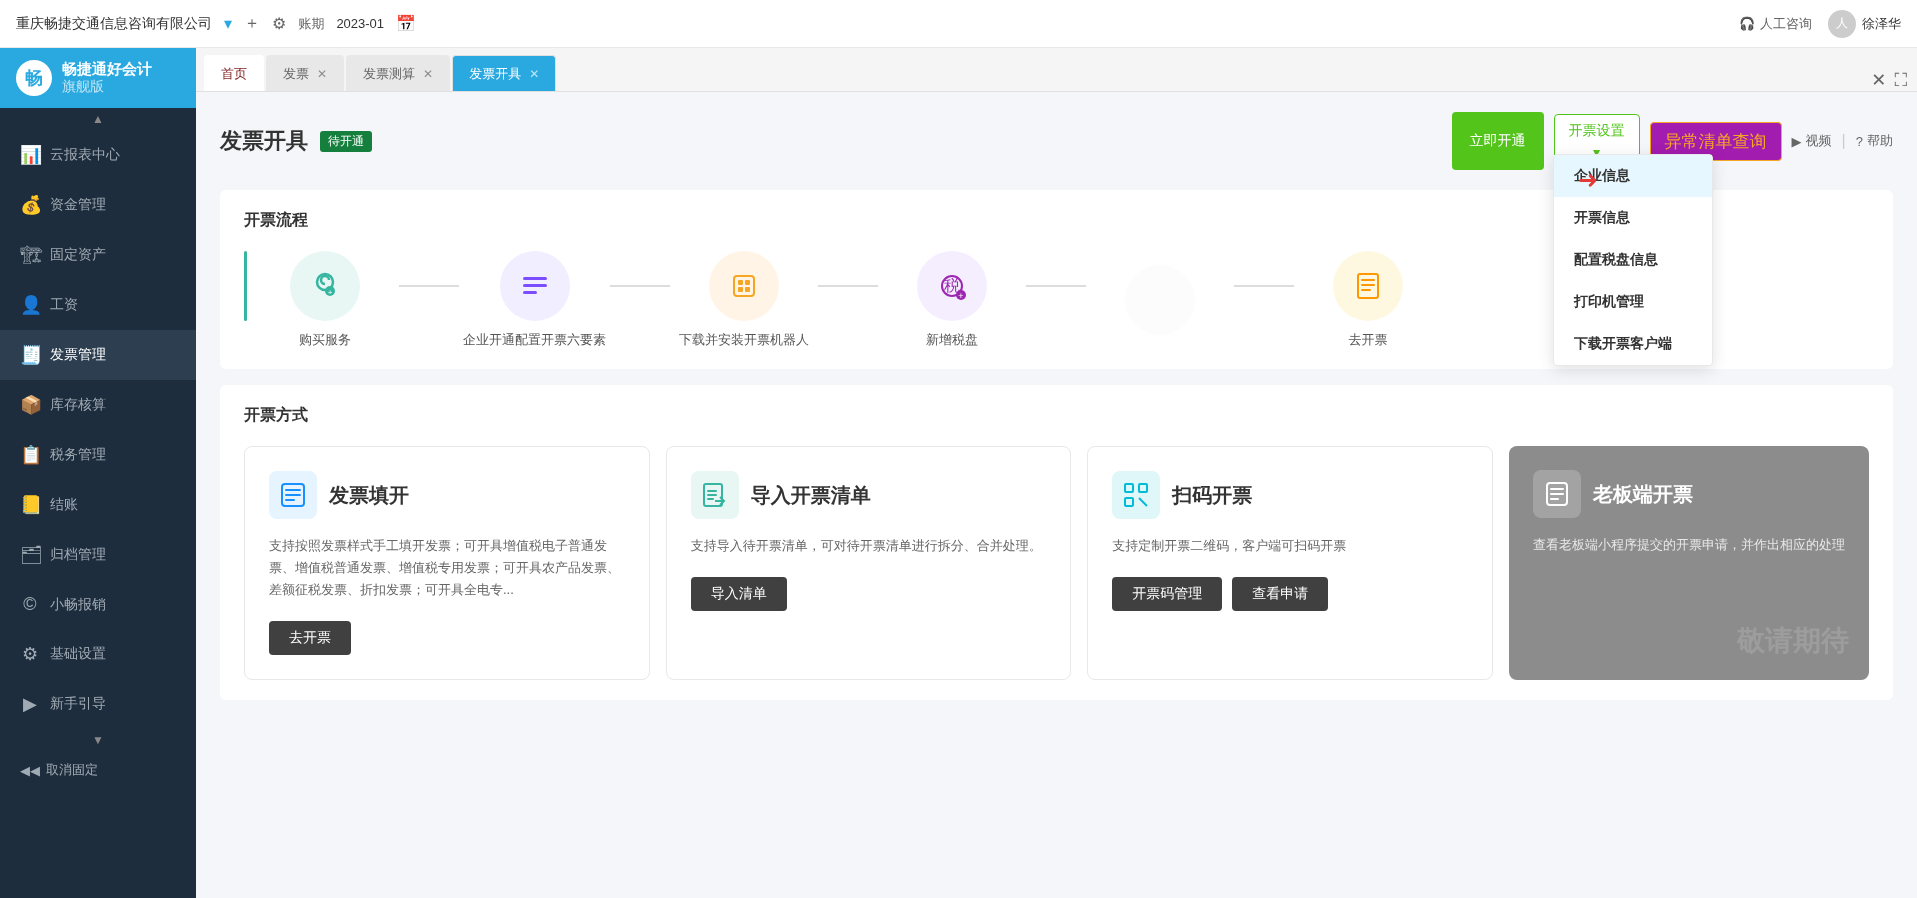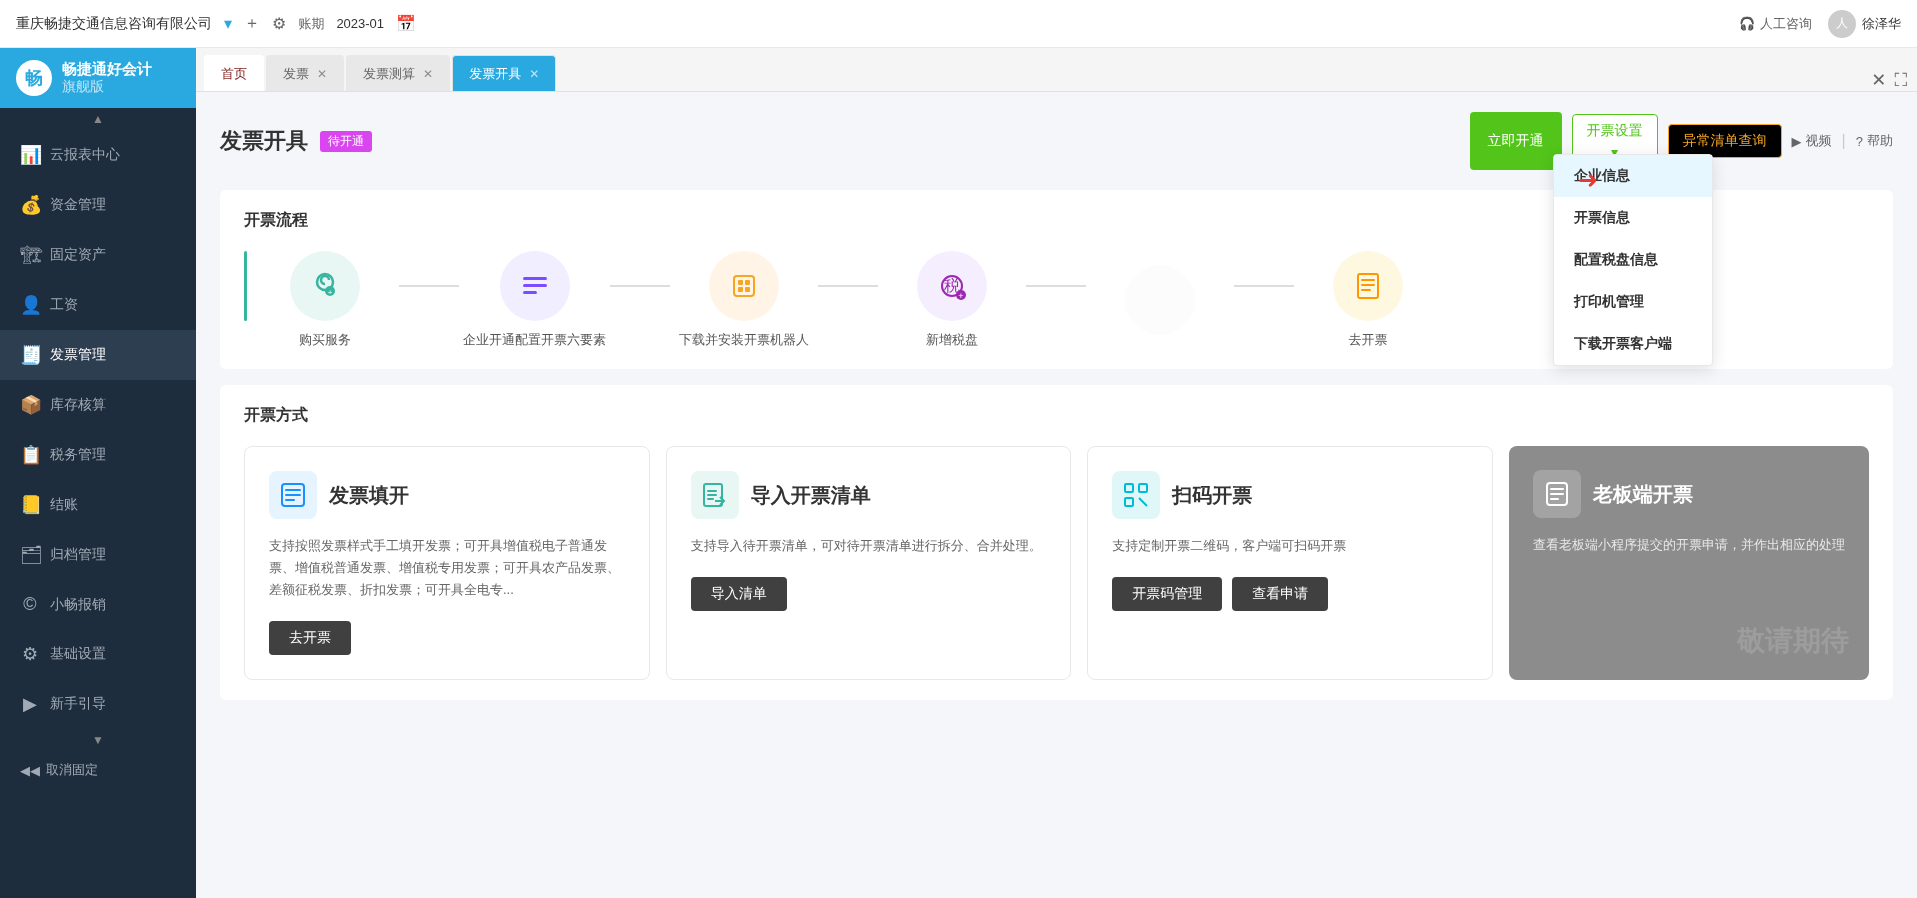--- a/index.html
+++ b/index.html
@@ -146,21 +146,21 @@
     
     .page-header {
       display: flex;
       align-items: center;
       justify-content: space-between;
       margin-bottom: 20px;
     }
     .page-title-group { display: flex; align-items: center; gap: 12px; }
     .page-title { font-size: 22px; font-weight: bold; color: #333; }
     .status-badge {
-      background: #d946ef;
+      background: #15803d;
       color: #fff;
       font-size: 12px;
       padding: 2px 8px;
       border-radius: 3px;
     }
     .header-actions { display: flex; align-items: center; gap: 10px; position: relative; }
     .btn-primary {
       background: #52c41a;
       color: #fff;
       border: none;
@@ -176,26 +176,26 @@
       padding: 7px 14px;
       border-radius: 4px;
       font-size: 14px;
       cursor: pointer;
       display: flex;
       align-items: center;
       gap: 4px;
       flex-direction: column;
     }
     .btn-outline-yellow {
-      background: #000000;
+      background: #a21caf;
       color: #f5a623;
       border: 1px solid #f5a623;
       padding: 7px 14px;
       border-radius: 4px;
-      font-size: 14px;
+      font-size: 17px;
       cursor: pointer;
     }
     .btn-text { color: #666; font-size: 13px; cursor: pointer; display: flex; align-items: center; gap: 4px; }
 
     
     .section-card {
       background: #fff;
       border-radius: 6px;
       padding: 20px 24px;
       margin-bottom: 16px;

